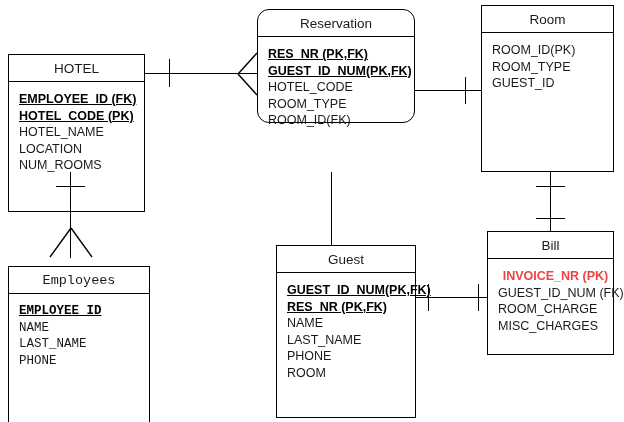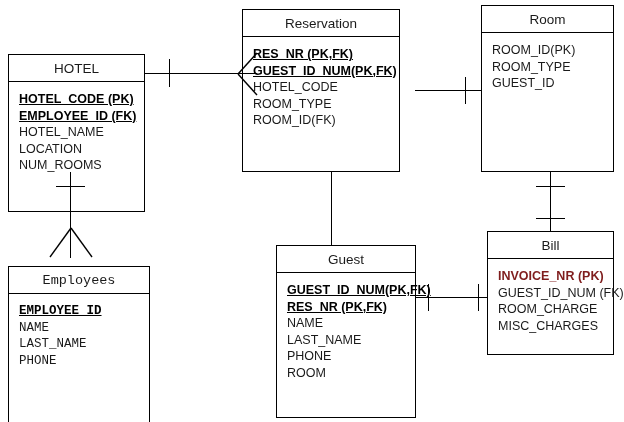--- a/index.html
+++ b/index.html
@@ -43,21 +43,22 @@
     white-space: nowrap;
   }
   .attr.key {
     font-weight: bold;
     text-decoration: underline;
     color: #000000;
   }
   .attr.key-nounderline {
     font-weight: bold;
     text-decoration: none;
-    color: #7f1d1d;
+    color: #ef4444;
+    text-align: center;
   }
 
   
   .line-h {
     position: absolute;
     height: 0;
     border-top: 1.5px solid #000000;
   }
   .line-v {
     position: absolute;
@@ -85,29 +86,29 @@
   }
 </style>
 </head>
 <body>
 
 <div id="canvas">
 
   <div class="entity" style="left:8px; top:14px; width:137px; height:158px;margin-top:40px;">
     <div class="entity-header">HOTEL</div>
     <div class="entity-body">
+      <div class="attr key">EMPLOYEE_ID (FK)</div>
       <div class="attr key">HOTEL_CODE (PK)</div>
-      <div class="attr key">EMPLOYEE_ID (FK)</div>
       <div class="attr">HOTEL_NAME</div>
       <div class="attr">LOCATION</div>
       <div class="attr">NUM_ROOMS</div>
     </div>
   </div>
 
-  <div class="entity" style="left:242px; top:9px; width:158px; height:163px;">
+  <div class="entity" style="left:257px; top:9px; width:158px; height:114px;border-radius:12px;">
     <div class="entity-header">Reservation</div>
     <div class="entity-body">
       <div class="attr key">RES_NR (PK,FK)</div>
       <div class="attr key">GUEST_ID_NUM(PK,FK)</div>
       <div class="attr">HOTEL_CODE</div>
       <div class="attr">ROOM_TYPE</div>
       <div class="attr">ROOM_ID(FK)</div>
     </div>
   </div>
 

